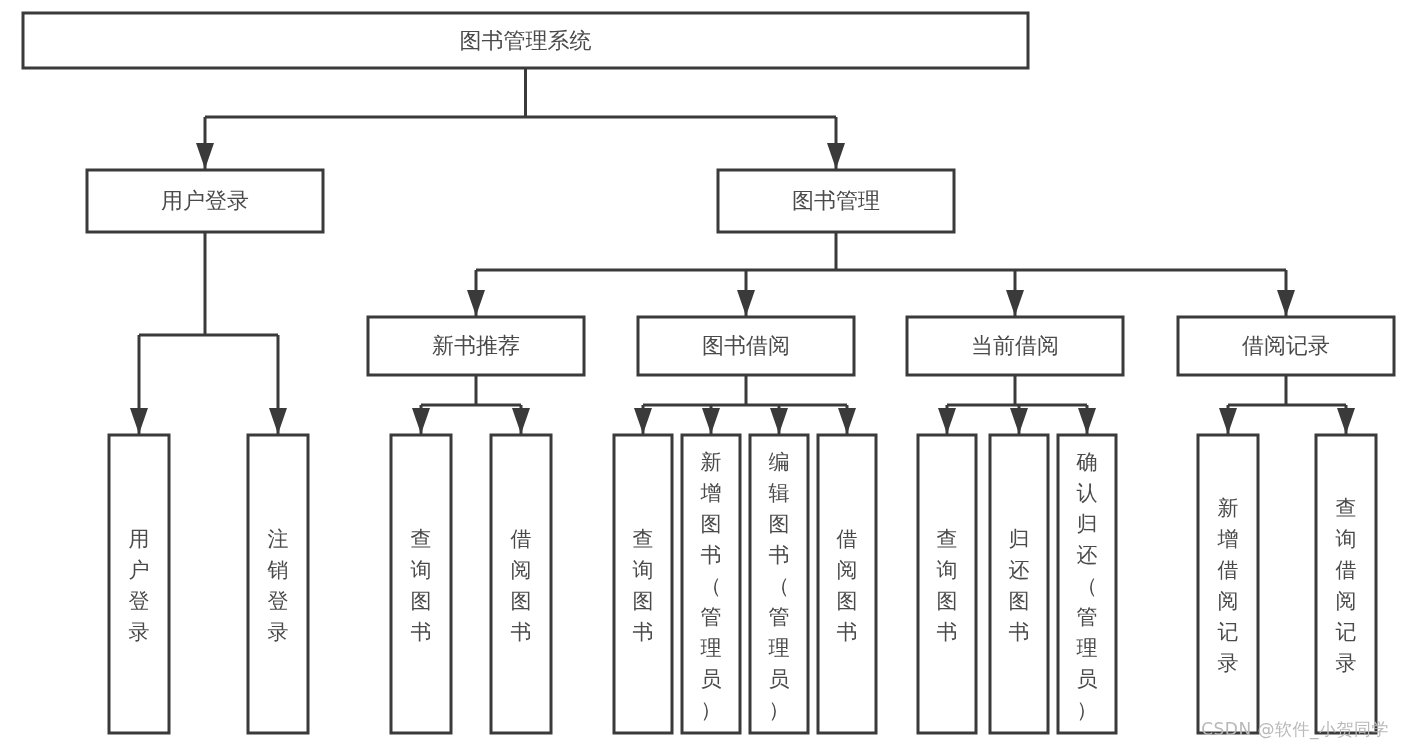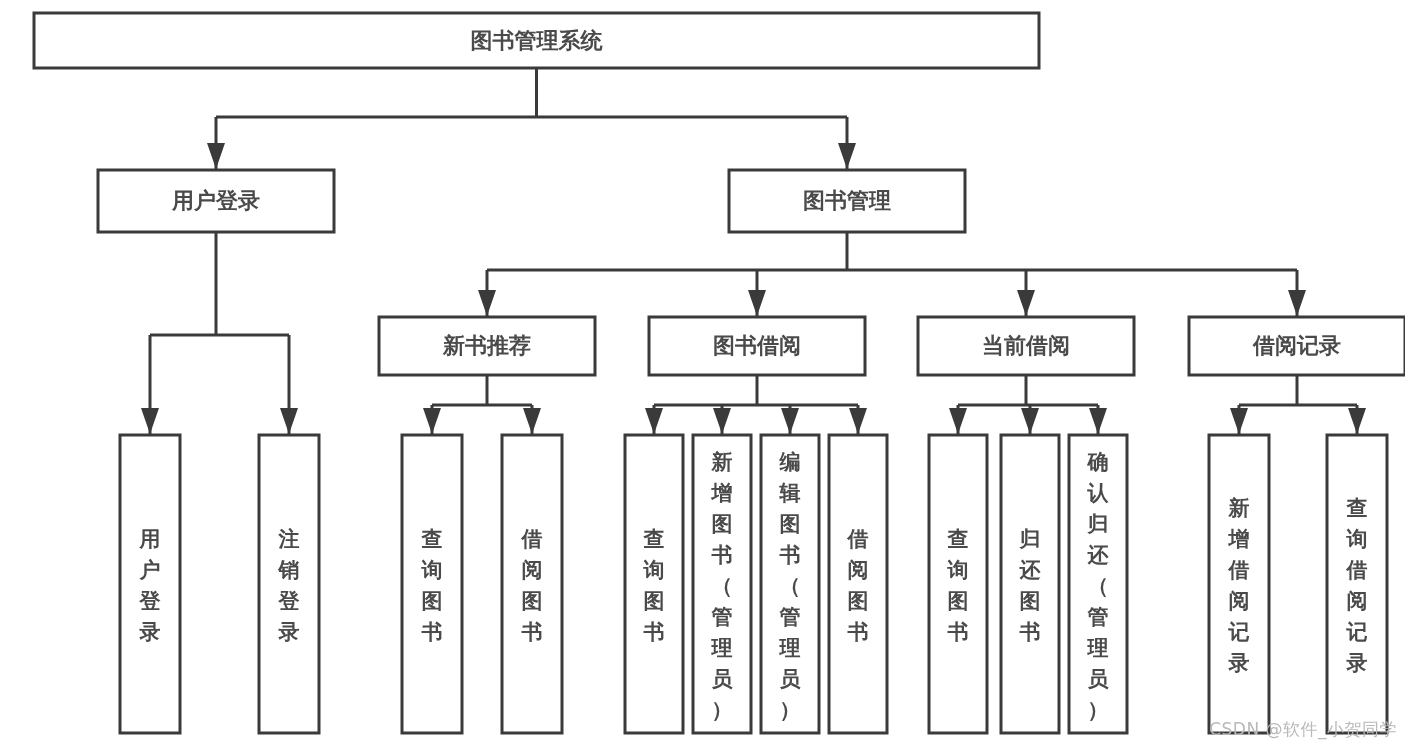--- a/index.html
+++ b/index.html
@@ -9,25 +9,24 @@
   }
   body {
     width: 1405px;
     height: 747px;
     position: relative;
     font-family: "DejaVu Sans", "Liberation Sans", sans-serif;
     overflow: hidden;
   }
   #diagram-root {
     position: absolute;
-    left: 17px;
+    left: 6px;
     top: 0;
     width: 1201px;
     height: 747px;
-    font-weight: bold;
   }
   .node-box {
     fill: #ffffff;
     stroke: #3a3a3a;
     stroke-width: 3;
   }
   .node-label {
     fill: #4a4a4a;
     font-family: "DejaVu Sans", "Liberation Sans", sans-serif;
     font-size: 22px;
@@ -44,21 +43,21 @@
     stroke: #3a3a3a;
     stroke-width: 3;
     fill: none;
   }
   .edge-arrow {
     fill: #3a3a3a;
     stroke: none;
   }
   .watermark {
     position: absolute;
-    right: 8px;
+    right: 16px;
     bottom: 6px;
     color: #b9b9b9;
     font-size: 17px;
     font-family: "DejaVu Sans", "Liberation Sans", sans-serif;
     white-space: nowrap;
     letter-spacing: 0.5px;
     pointer-events: none;
   }
 </style>
 </head>

